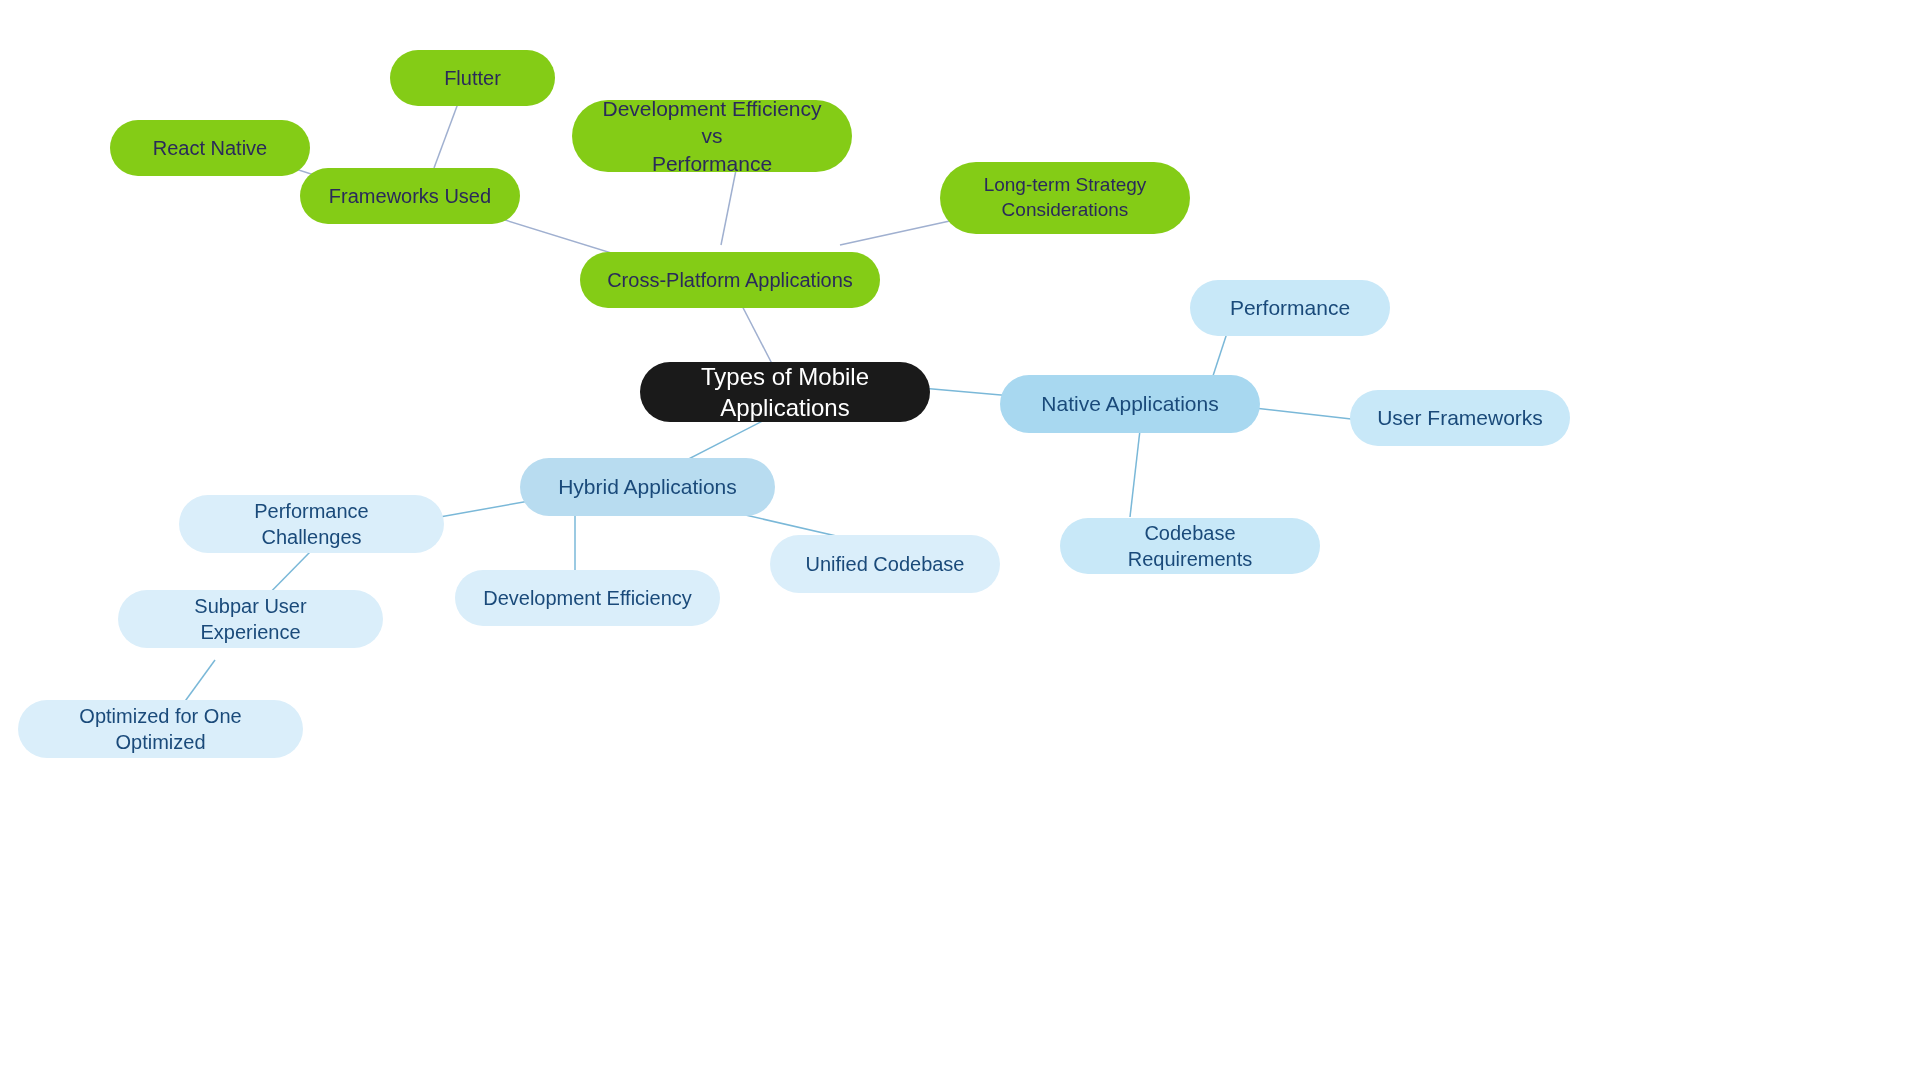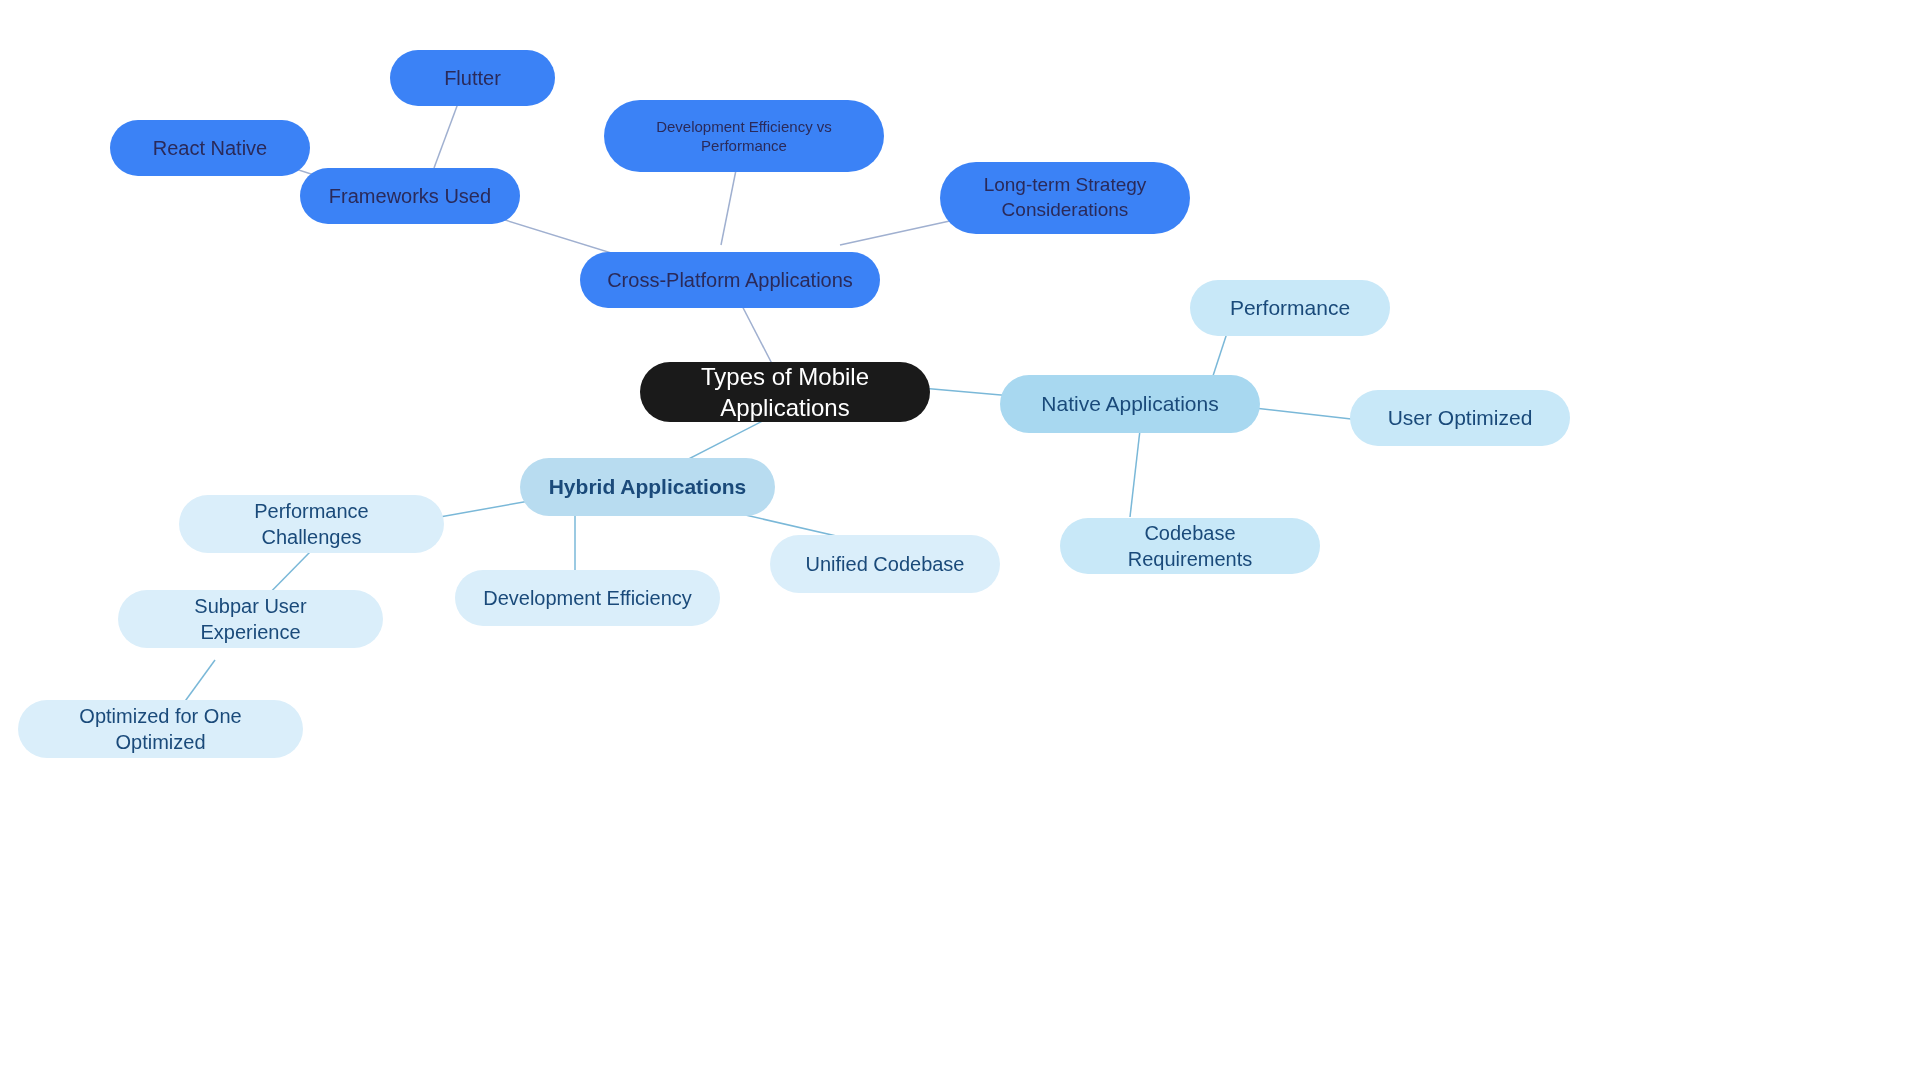--- a/index.html
+++ b/index.html
@@ -31,21 +31,21 @@
       font-size: 22px;
       line-height: 1.3;
     }
     .node-center {
       background: #1a1a1a;
       color: #ffffff;
       font-size: 24px;
       font-weight: 500;
     }
     .node-purple {
-      background: #3b82f6;
+      background: #84cc16;
       color: #2a2a5a;
       border: none;
     }
     .node-blue {
       background: #c8e8f8;
       color: #1a4a7a;
       border: none;
     }
     .node-blue-light {
       background: #daeefa;
@@ -94,37 +94,37 @@
 <div class="node node-center" style="left: 640px; top: 362px; width: 290px; height: 60px; text-align: center;">Types of Mobile Applications</div>
 
 <div class="node node-purple" style="left: 580px; top: 252px; width: 300px; height: 56px; font-size: 20px;">Cross-Platform Applications</div>
 
 <div class="node node-purple" style="left: 300px; top: 168px; width: 220px; height: 56px; font-size: 20px;">Frameworks Used</div>
 
 <div class="node node-purple" style="left: 110px; top: 120px; width: 200px; height: 56px; font-size: 20px;">React Native</div>
 
 <div class="node node-purple" style="left: 390px; top: 50px; width: 165px; height: 56px; font-size: 20px;">Flutter</div>
 
-<div class="node node-purple" style="left: 604px; top: 100px; width: 280px; height: 72px; font-size: 15px;">
+<div class="node node-purple" style="left: 572px; top: 100px; width: 280px; height: 72px; font-size: 21px;">
   <span>Development Efficiency vs<br>Performance</span>
 </div>
 
 <div class="node node-purple" style="left: 940px; top: 162px; width: 250px; height: 72px; font-size: 19px;">
   <span>Long-term Strategy<br>Considerations</span>
 </div>
 
 <div class="node node-blue" style="left: 1000px; top: 375px; width: 260px; height: 58px; font-size: 21px; background: #a8d8f0;">Native Applications</div>
 
 <div class="node node-blue" style="left: 1190px; top: 280px; width: 200px; height: 56px; font-size: 21px;">Performance</div>
 
-<div class="node node-blue" style="left: 1350px; top: 390px; width: 220px; height: 56px; font-size: 21px;">User Optimized</div>
+<div class="node node-blue" style="left: 1350px; top: 390px; width: 220px; height: 56px; font-size: 21px;">User Frameworks</div>
 
 <div class="node node-blue" style="left: 1060px; top: 490px; width: 260px; height: 56px; font-size: 20px; margin-top: 28px;">Codebase Requirements</div>
 
-<div class="node node-blue-light" style="left: 520px; top: 458px; width: 255px; height: 58px; font-size: 21px; background: #b8dcf0; font-weight: bold;">Hybrid Applications</div>
+<div class="node node-blue-light" style="left: 520px; top: 458px; width: 255px; height: 58px; font-size: 21px; background: #b8dcf0;">Hybrid Applications</div>
 
 <div class="node node-blue-light" style="left: 455px; top: 570px; width: 265px; height: 56px; font-size: 20px;">Development Efficiency</div>
 
 <div class="node node-blue-light" style="left: 770px; top: 535px; width: 230px; height: 58px; font-size: 20px;">Unified Codebase</div>
 
 <div class="node node-blue-light" style="left: 179px; top: 495px; width: 265px; height: 58px; font-size: 20px;">Performance Challenges</div>
 
 <div class="node node-blue-light" style="left: 118px; top: 590px; width: 265px; height: 58px; font-size: 20px;">Subpar User Experience</div>
 
 <div class="node node-blue-light" style="left: 18px; top: 700px; width: 285px; height: 58px; font-size: 20px;">Optimized for One Optimized</div>

